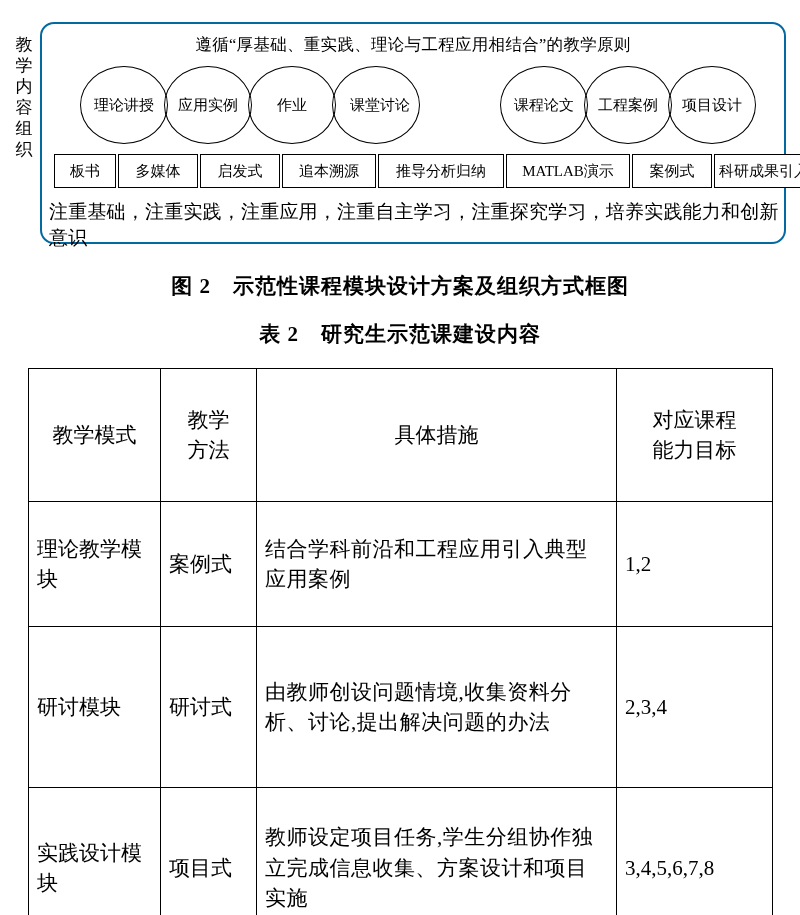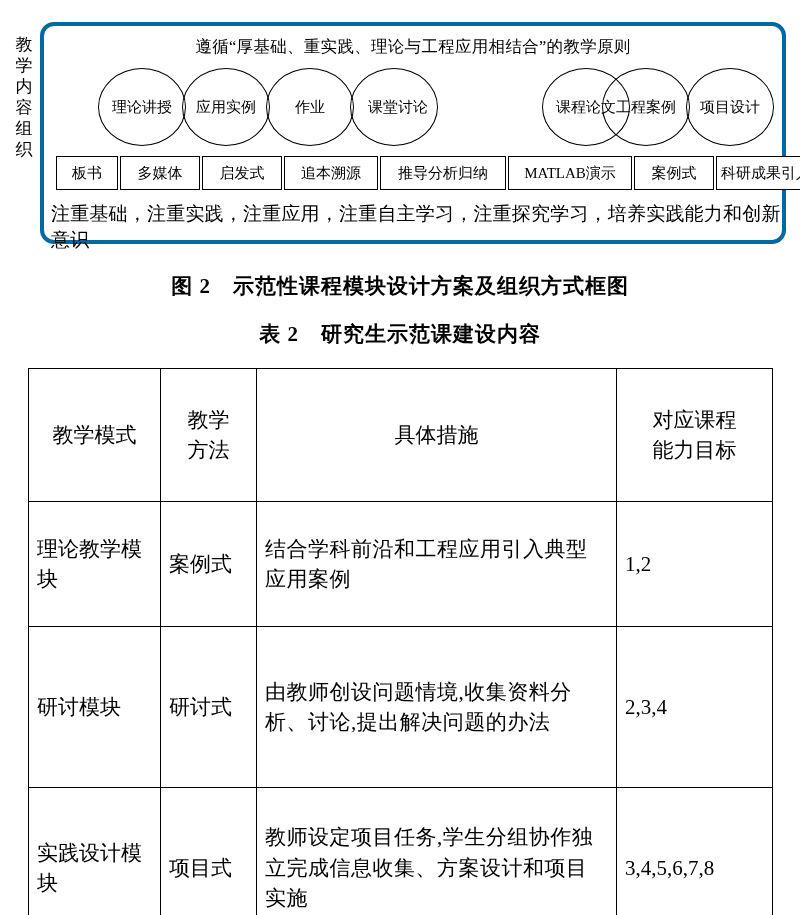--- a/index.html
+++ b/index.html
@@ -38,40 +38,40 @@
   #figure-side-label span {
     display: block;
   }
 
   #figure-outer {
     position: absolute;
     left: 28px;
     top: 14px;
     right: 2px;
     height: 222px;
-    border: 4px solid #0369a1;
+    border: 2px solid #0369a1;
     border-radius: 14px;
     box-sizing: border-box;
     background: #fff;
   }
 
   #figure-title-line {
     position: absolute;
     left: 0;
     top: 10px;
     width: 100%;
     text-align: center;
     font-size: 16.5px;
     letter-spacing: 0.3px;
   }
 
   
   #ellipse-row {
     position: absolute;
-    left: 54px;
+    left: 38px;
     top: 42px;
     width: 680px;
     height: 78px;
   }
   .ellipse {
     position: absolute;
     top: 0;
     width: 88px;
     height: 78px;
     border: 1.6px solid #000;
@@ -193,21 +193,21 @@
 
   <div id="figure-outer">
 
     <div id="figure-title-line">遵循“厚基础、重实践、理论与工程应用相结合”的教学原则</div>
 
     <div id="ellipse-row">
       <div class="ellipse" style="left:0px;">理论讲授</div>
       <div class="ellipse" style="left:84px;">应用实例</div>
       <div class="ellipse" style="left:168px;">作业</div>
       <div class="ellipse" style="left:252px;padding-left:8px;">课堂讨论</div>
-      <div class="ellipse" style="left:420px;margin-left:24px;">课程论文</div>
+      <div class="ellipse" style="left:420px;">课程论文</div>
       <div class="ellipse" style="left:504px;">工程案例</div>
       <div class="ellipse" style="left:588px;">项目设计</div>
     </div>
 
     <div id="method-row">
       <div class="method-box" style="flex:0 0 62px;">板书</div>
       <div class="method-box" style="flex:0 0 80px;">多媒体</div>
       <div class="method-box" style="flex:0 0 80px;">启发式</div>
       <div class="method-box" style="flex:0 0 94px;">追本溯源</div>
       <div class="method-box" style="flex:0 0 126px;">推导分析归纳</div>

